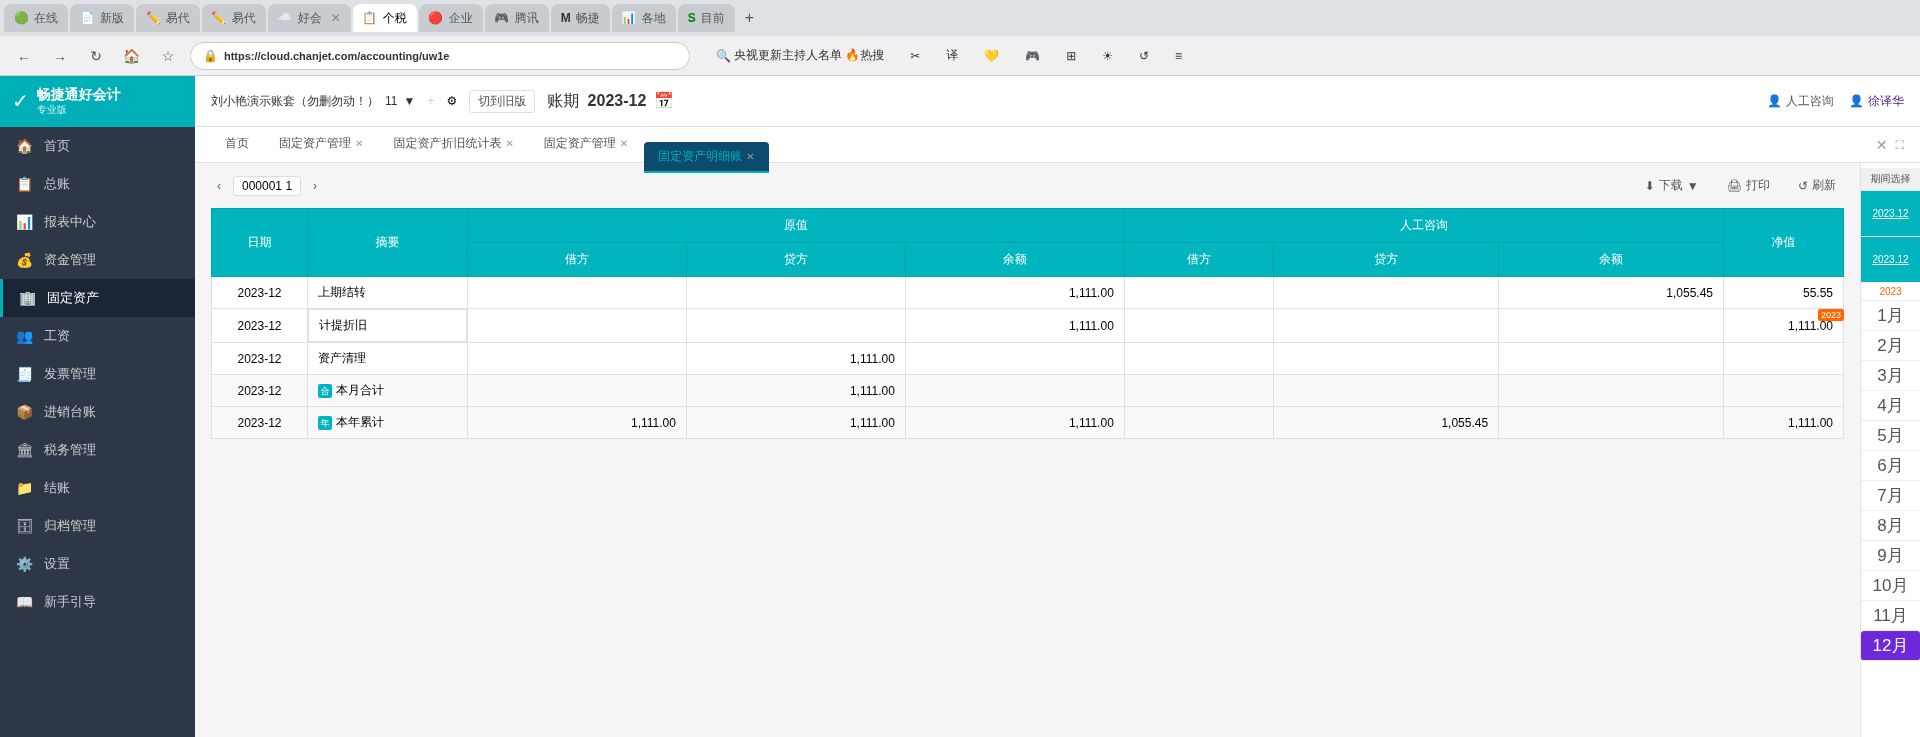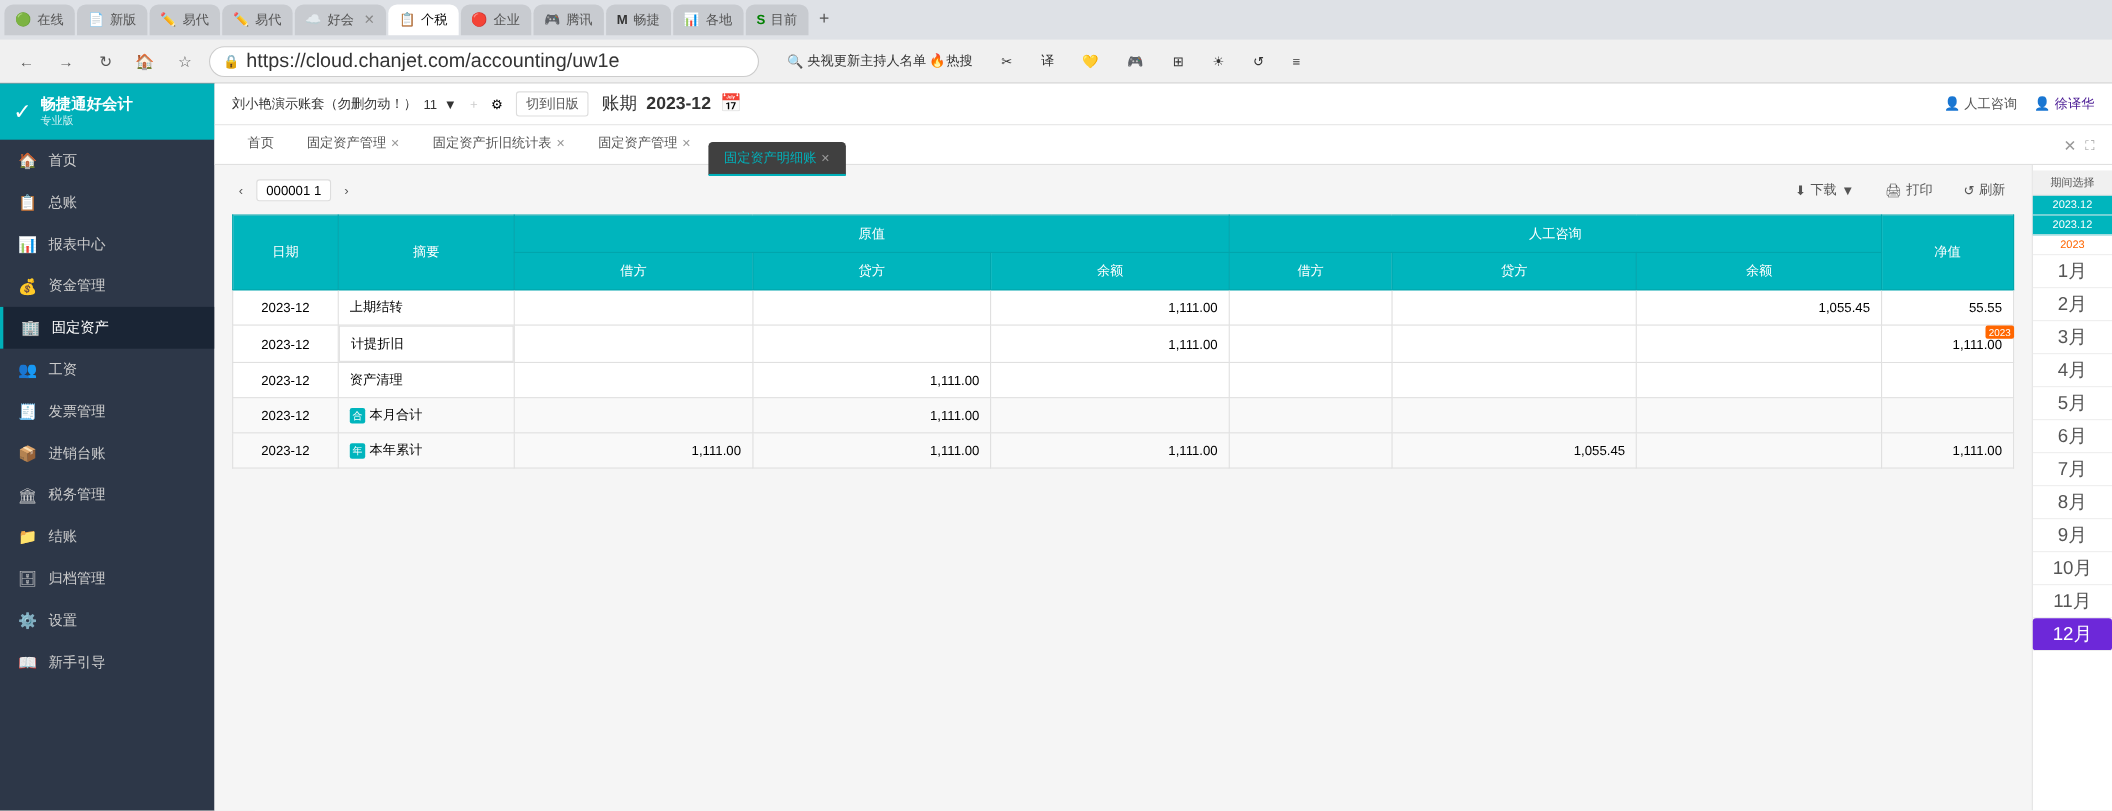--- a/index.html
+++ b/index.html
@@ -10,51 +10,51 @@
     .tab-bar { display: flex; align-items: center; height: 36px; background: #dee1e6; padding: 0 4px; gap: 2px; }
     .browser-tab { display: flex; align-items: center; height: 28px; padding: 0 10px; border-radius: 8px 8px 0 0; font-size: 12px; gap: 5px; cursor: pointer; white-space: nowrap; }
     .browser-tab.active { background: #fff; }
     .browser-tab.inactive { background: #c8cbd0; color: #555; }
     .tab-close { margin-left: 4px; color: #888; cursor: pointer; }
     .tab-new { padding: 4px 8px; cursor: pointer; font-size: 16px; color: #555; }
 
     .address-bar { display: flex; align-items: center; height: 40px; background: #f0f0f0; padding: 0 10px; gap: 8px; border-bottom: 1px solid #ccc; }
     .nav-btn { width: 28px; height: 28px; display: flex; align-items: center; justify-content: center; border-radius: 50%; cursor: pointer; color: #555; font-size: 14px; }
     .address-input { flex: 1; max-width: 500px; height: 28px; border: 1px solid #ccc; border-radius: 14px; padding: 0 12px; font-size: 12px; background: #fff; display: flex; align-items: center; gap: 6px; }
-    .address-url { font-size: 18px; color: #333; }
+    .address-url { font-size: 11px; color: #333; font-weight: bold; }
     .toolbar-right { display: flex; align-items: center; gap: 10px; margin-left: 10px; }
     .toolbar-btn { padding: 2px 8px; font-size: 12px; color: #333; cursor: pointer; display: flex; align-items: center; gap: 3px; }
 
     
     .app-container { display: flex; height: calc(737px - 76px); }
 
     
     .sidebar { width: 195px; background: #2d3748; color: #fff; display: flex; flex-direction: column; flex-shrink: 0; }
     .sidebar-logo { background: #00b0b9; padding: 10px 12px; display: flex; align-items: center; gap: 8px; cursor: pointer; }
     .sidebar-logo-text { font-size: 14px; font-weight: bold; color: #fff; line-height: 1.2; }
     .sidebar-logo-sub { font-size: 10px; color: rgba(255,255,255,0.8); }
     .sidebar-item { display: flex; align-items: center; padding: 10px 16px; cursor: pointer; gap: 10px; color: #ccc; font-size: 13px; }
     .sidebar-item.active { background: #1a2535; color: #fff; border-left: 3px solid #00b0b9; }
     .sidebar-icon { width: 18px; height: 18px; display: flex; align-items: center; justify-content: center; font-size: 14px; }
 
     
     .main-content { flex: 1; background: #f5f5f5; display: flex; flex-direction: column; overflow: hidden; }
 
     
-    .top-bar { background: #fff; border-bottom: 1px solid #e0e0e0; padding: 2px 16px; display: flex; align-items: center; gap: 12px; height: 38px; }
+    .top-bar { background: #fff; border-bottom: 1px solid #e0e0e0; padding: 2px 16px; display: flex; align-items: center; gap: 12px; height: 51px; }
     .account-selector { display: flex; align-items: center; gap: 6px; font-size: 12px; color: #333; cursor: pointer; }
     .top-bar-divider { color: #ccc; }
     .top-bar-btn { font-size: 12px; color: #555; cursor: pointer; padding: 2px 8px; border: 1px solid #ddd; border-radius: 3px; }
     .top-bar-period { font-size: 16px; color: #333; }
     .top-bar-right { margin-left: auto; display: flex; align-items: center; gap: 16px; justify-content: center; }
 
     
     .page-tabs { display: flex; align-items: center; background: #fff; border-bottom: 1px solid #e0e0e0; padding: 0 16px; height: 36px; gap: 2px; }
     .page-tab { padding: 6px 14px; font-size: 12px; cursor: pointer; color: #555; border-bottom: 2px solid transparent; white-space: nowrap; display: flex; align-items: center; gap: 4px; }
-    .page-tab.active { color: #00b0b9; border-bottom: 2px solid #00b0b9; background: #404040; border-radius: 4px 4px 0 0; margin-top: 26px; }
+    .page-tab.active { color: #00b0b9; border-bottom: 2px solid #00b0b9; background: #0c4a6e; border-radius: 4px 4px 0 0; margin-top: 26px; }
     .page-tab-close { color: #999; font-size: 10px; cursor: pointer; }
 
     
     .content-area { flex: 1; display: flex; overflow: hidden; }
     .content-main { flex: 1; padding: 10px 16px; overflow: auto; }
 
     
     .content-toolbar { display: flex; align-items: center; justify-content: space-between; margin-bottom: 10px; }
     .pagination { display: flex; align-items: center; gap: 6px; font-size: 12px; }
     .page-btn { cursor: pointer; color: #555; padding: 2px 6px; }
@@ -66,23 +66,23 @@
     .data-table { width: 100%; border-collapse: collapse; font-size: 12px; }
     .data-table th { background: #00b5bd; color: #fff; padding: 8px 10px; text-align: center; border: 1px solid #00a5ac; font-weight: normal; }
     .data-table td { padding: 7px 10px; border: 1px solid #e0e0e0; background: #fff; }
     .data-table .num-cell { text-align: right; }
     .data-table .text-cell { text-align: left; }
     .data-table .center-cell { text-align: center; }
     .total-row td { background: #f9f9f9; font-weight: normal; }
     .subtotal-icon { display: inline-block; width: 14px; height: 14px; background: #00b5bd; color: #fff; font-size: 9px; text-align: center; line-height: 14px; border-radius: 2px; margin-right: 4px; }
 
     
-    .right-panel { width: 73px; background: #fff; border-left: 1px solid #e0e0e0; display: flex; flex-direction: column; padding-top: 5px; }
+    .right-panel { width: 60px; background: #fff; border-left: 1px solid #e0e0e0; display: flex; flex-direction: column; padding-top: 5px; }
     .period-selector-label { font-size: 10px; color: #555; padding: 4px 4px; text-align: center; background: #f0f0f0; border-bottom: 1px solid #e0e0e0; }
-    .period-date { font-size: 10px; color: #333; padding: 3px 4px; text-align: center; border-bottom: 1px solid #eee; cursor: pointer; }
+    .period-date { font-size: 10px; color: #333; padding: 17px 4px; text-align: center; border-bottom: 1px solid #eee; cursor: pointer; text-decoration: underline; }
     .period-date.selected { background: #00b5bd; color: #fff; }
     .period-month { font-size: 17px; color: #555; padding: 3px 4px; text-align: center; border-bottom: 1px solid #eee; cursor: pointer; }
     .period-month.active { background: #6d28d9; color: #fff; border-radius: 3px; }
     .period-month.current-year { color: #ff6600; font-size: 10px; }
   </style>
 </head>
 <body>
 
 <div class="browser-chrome">
   <div class="tab-bar">

